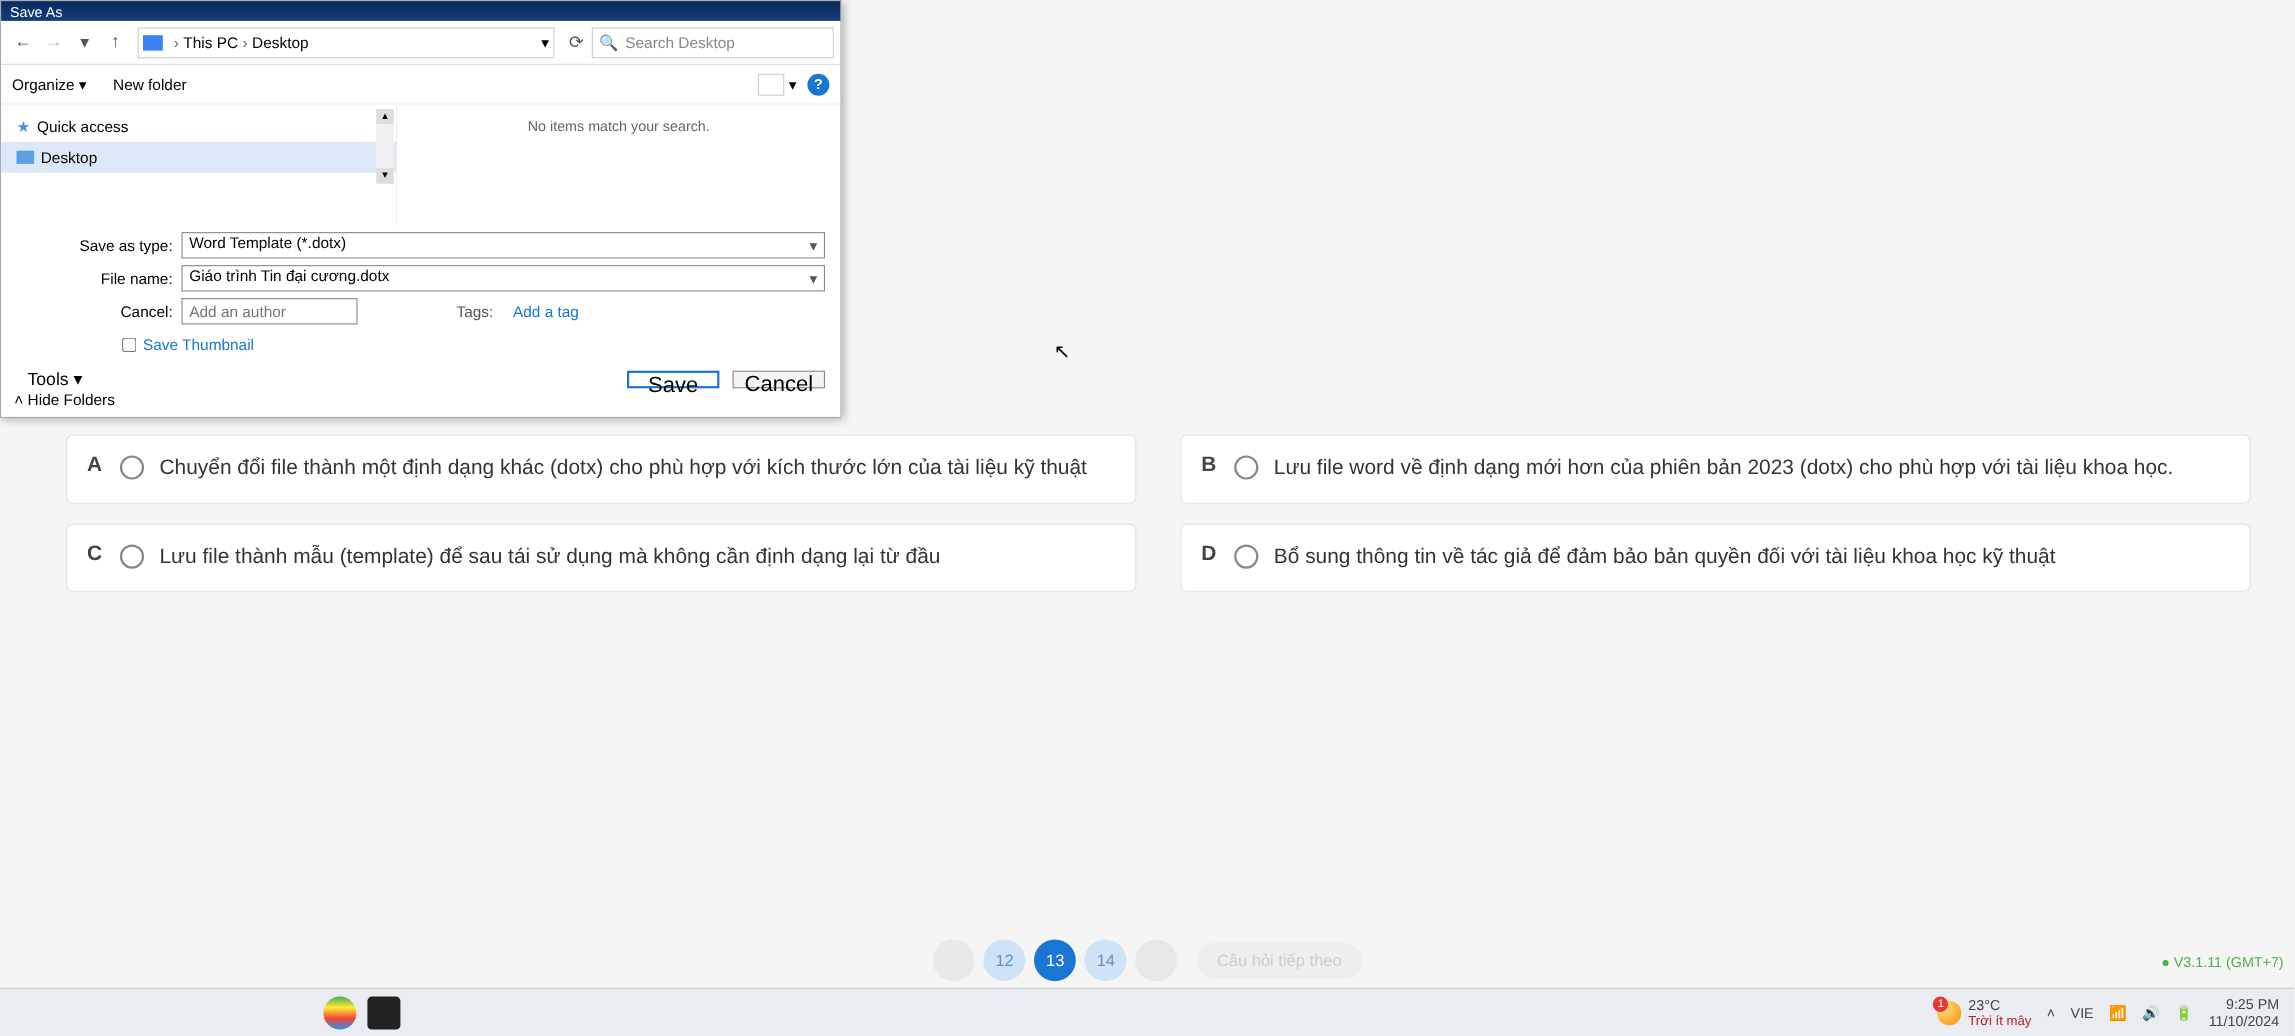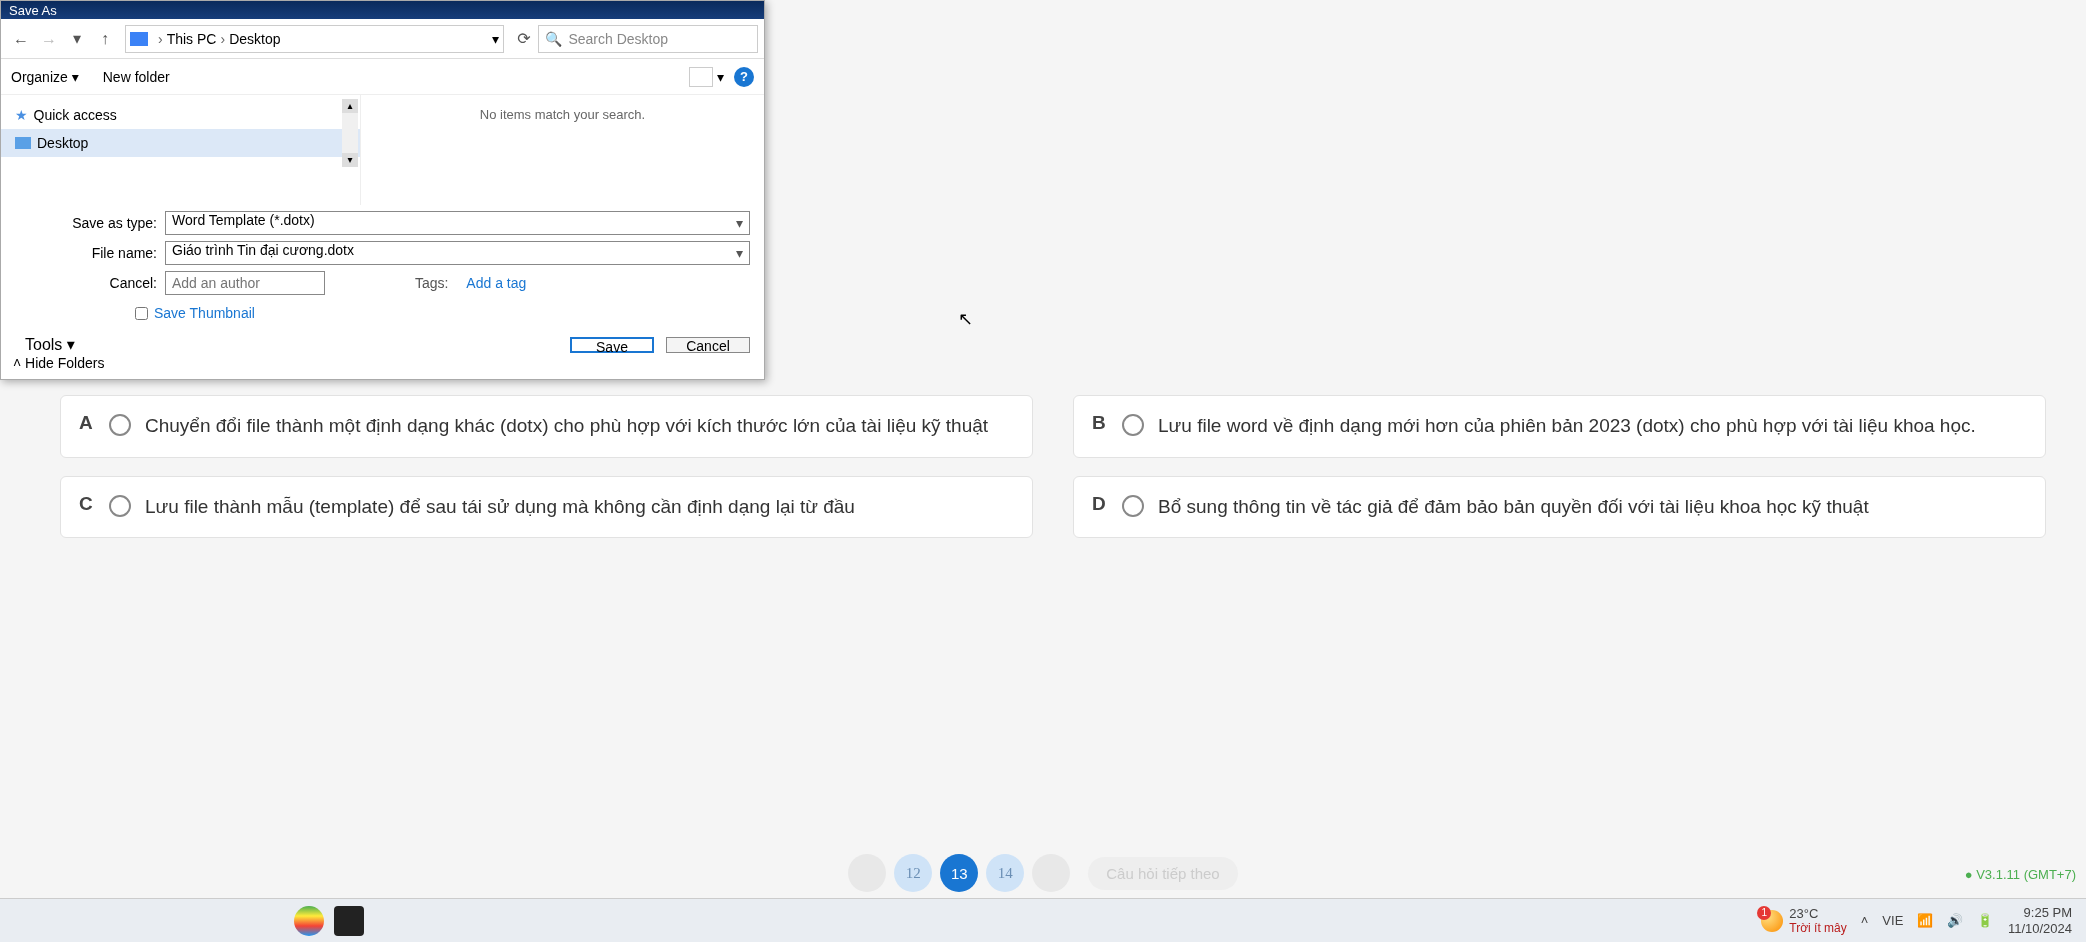--- a/index.html
+++ b/index.html
@@ -60,28 +60,28 @@
 .text-input {
   flex: 1; height: 24px; border: 1px solid #888; padding: 0 6px; font-size: 14px; background: #fff;
 }
 .combo { position: relative; }
 .combo::after { content: '▾'; position: absolute; right: 6px; top: 3px; color: #555; pointer-events: none; }
 .author-row { display: flex; align-items: center; }
 .author-row label { width: 150px; text-align: right; padding-right: 8px; }
 .author-input { width: 160px; height: 24px; border: 1px solid #888; padding: 0 6px; color: #777; font-size: 14px; }
 .tags { margin-left: 90px; color: #555; }
 .tags a { color: #1976d2; text-decoration: none; margin-left: 14px; }
-.checkbox-row { margin: 10px 0 0 120px; display: flex; align-items: center; }
+.checkbox-row { margin: 10px 0 0 96px; display: flex; align-items: center; }
 .checkbox-row input { margin-right: 6px; }
 .checkbox-row span { color: #1976d2; }
 .btn-row { display: flex; align-items: center; justify-content: flex-end; padding: 8px 14px; gap: 12px; }
 .tools { margin-right: auto; margin-left: 10px; }
 .hide-folders { position: absolute; bottom: 8px; left: 12px; font-size: 14px; cursor: pointer; }
 .btn {
-  min-width: 84px; height: 16px; border: 1px solid #888; background: #f4f4f4; font-size: 14px; cursor: pointer;
+  min-width: 84px; height: 16px; border: 1px solid #888; background: #f4f4f4; font-size: 20px; cursor: pointer;
 }
 .btn.primary { border: 2px solid #1976d2; background: #fff; }
 
 
 .quiz { position: absolute; top: 395px; left: 60px; right: 40px; }
 .options { display: grid; grid-template-columns: 1fr 1fr; gap: 18px 40px; }
 .opt {
   display: flex; align-items: flex-start; background: #fff; border: 1px solid #e2e2e2; border-radius: 6px;
   padding: 16px 18px; font-size: 19px; color: #333;
 }
@@ -92,21 +92,21 @@
 .opt .text { flex: 1; line-height: 1.5; }
 
 
 .pager {
   position: absolute; bottom: 50px; left: 0; right: 0; display: flex; align-items: center; justify-content: center; gap: 8px;
 }
 .page-btn {
   width: 38px; height: 38px; border-radius: 50%; display: inline-flex; align-items: center; justify-content: center;
   font-size: 15px; cursor: pointer;
 }
-.page-btn.dim { background: #cfe3f7; color: #6b8fb5; font-family: Liberation Serif, serif; }
+.page-btn.dim { background: #cfe3f7; color: #6b8fb5; }
 .page-btn.active { background: #1976d2; color: #fff; }
 .page-btn.ghost { background: #e8e8e8; color: #bbb; }
 .next-pill { background: #eee; color: #ccc; border-radius: 18px; padding: 8px 18px; font-size: 15px; margin-left: 10px; }
 
 
 .version { position: absolute; right: 10px; bottom: 60px; font-size: 13px; color: #4caf50; }
 .taskbar {
   position: absolute; bottom: 0; left: 0; right: 0; height: 44px; background: #e9edf2;
   display: flex; align-items: center; padding: 0 14px; border-top: 1px solid #ccc;
 }

